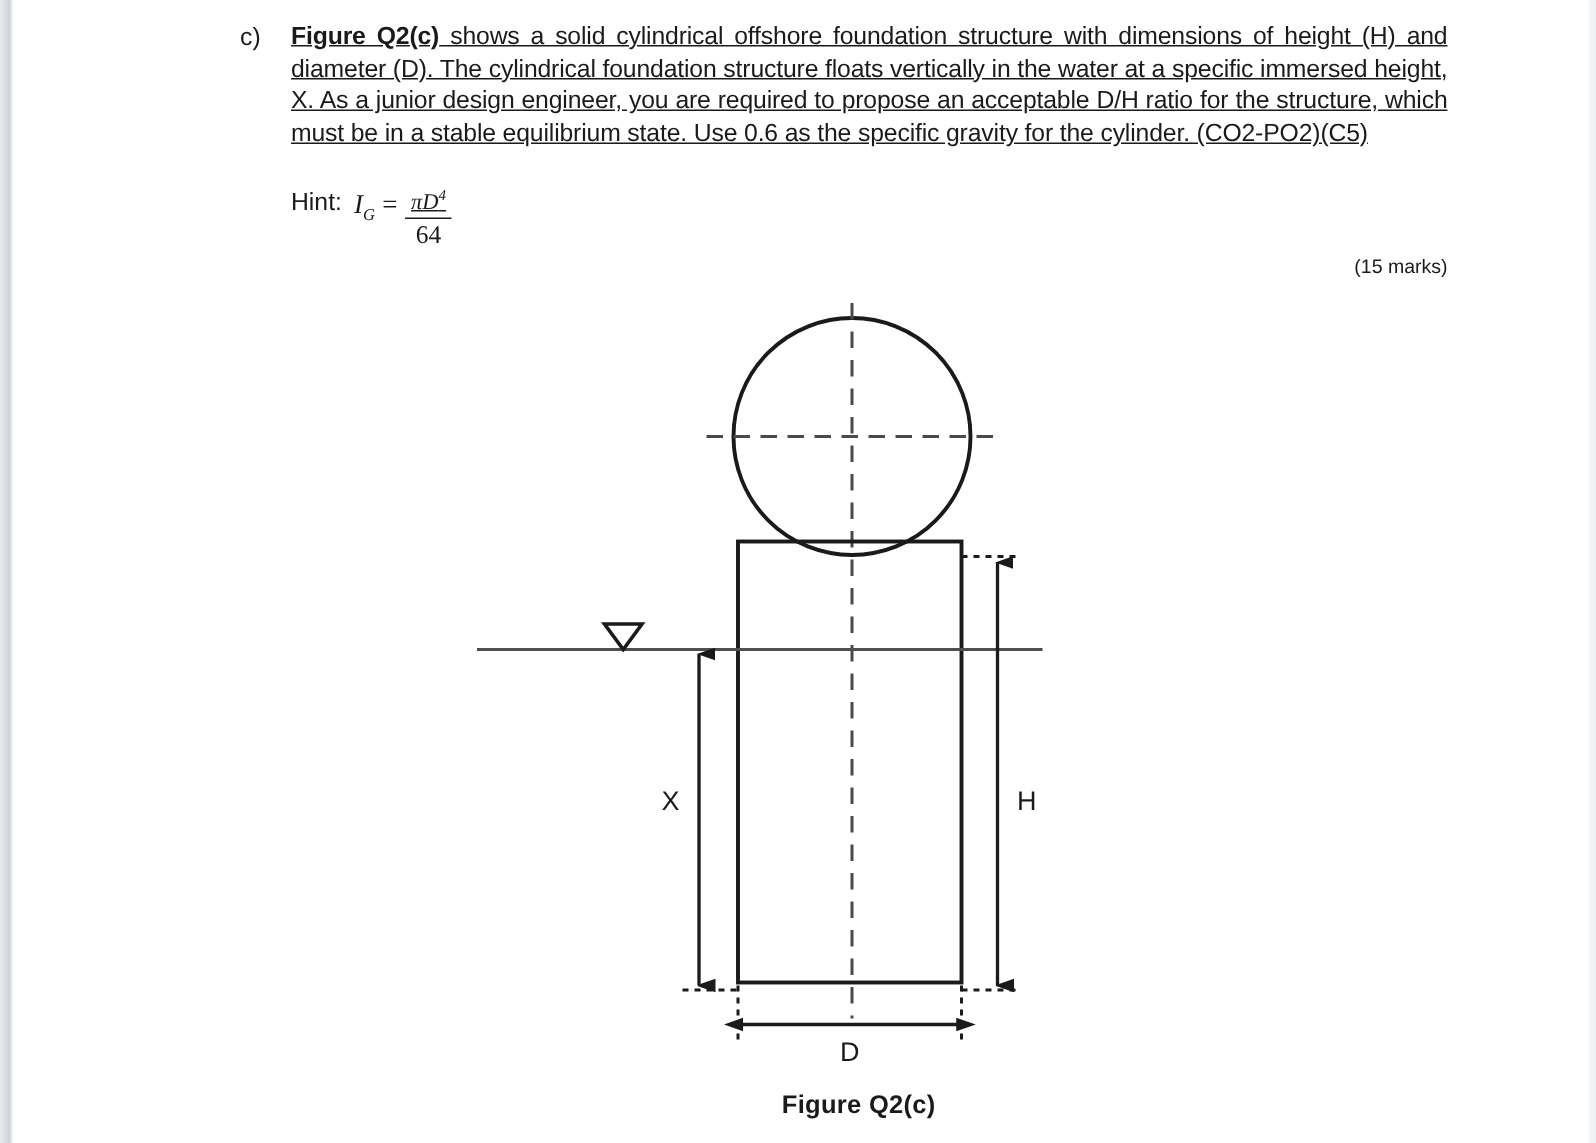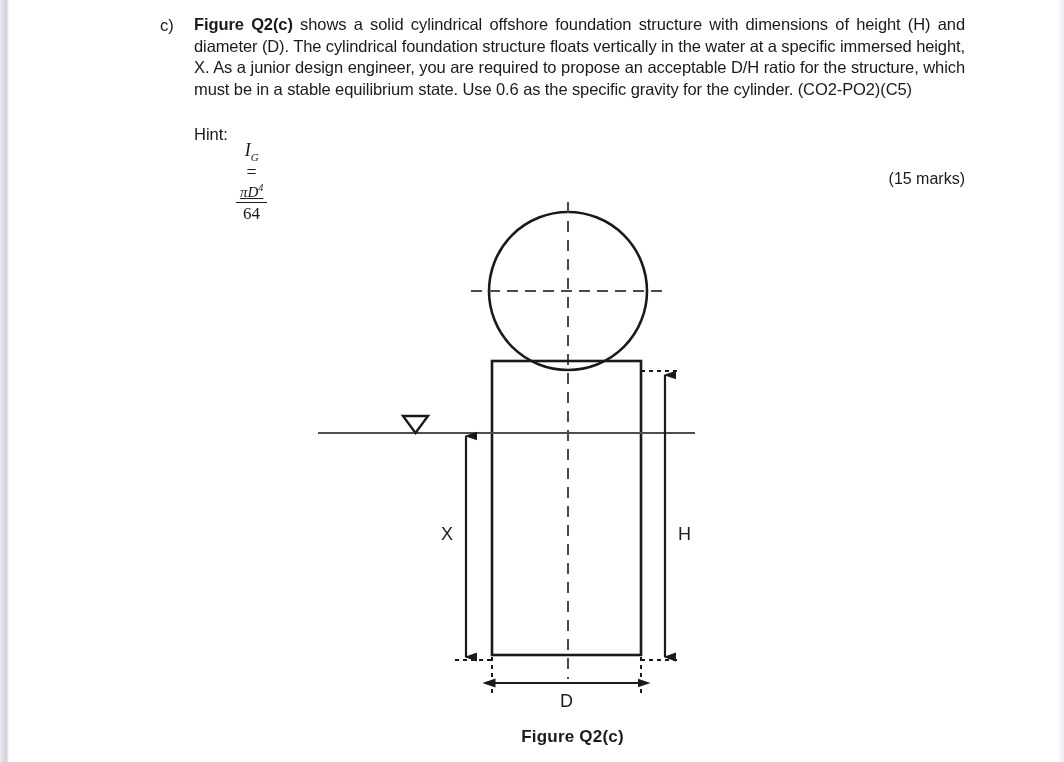--- a/index.html
+++ b/index.html
@@ -49,41 +49,41 @@
   #question-body {
     flex: 1 1 auto;
   }
   #question-paragraph {
     font-size: 16.5px;
     line-height: 21.7px;
     text-align: justify;
     text-justify: inter-word;
     margin: 0;
     letter-spacing: -0.1px;
+    text-decoration: underline;
   }
   #question-paragraph .bold-lead {
     font-weight: bold;
   }
 
   #hint-row {
     display: flex;
     align-items: baseline;
     margin-top: 23px;
   }
   #hint-label {
     font-size: 16.5px;
     line-height: 21px;
   }
   #hint-formula {
     display: inline-flex;
-    align-items: center;
+    align-items: flex-start;
     margin-left: 8px;
     position: relative;
-    top: 16px;
-    flex-direction: column;
+    top: 2px;
   }
   #hint-var {
     font-family: "Liberation Serif", serif;
     font-style: italic;
     font-size: 18px;
   }
   #hint-var sub {
     font-size: 11px;
     font-style: italic;
   }
@@ -117,21 +117,21 @@
     display: block;
     padding-top: 1px;
   }
 
   #marks-line {
     position: absolute;
     left: 0;
     top: 170px;
     width: 965px;
     text-align: right;
-    font-size: 16px;
+    font-size: 13px;
   }
 
   #figure-area {
     position: absolute;
     left: 0;
     top: 0;
     width: 1064px;
     height: 762px;
     pointer-events: none;
   }

